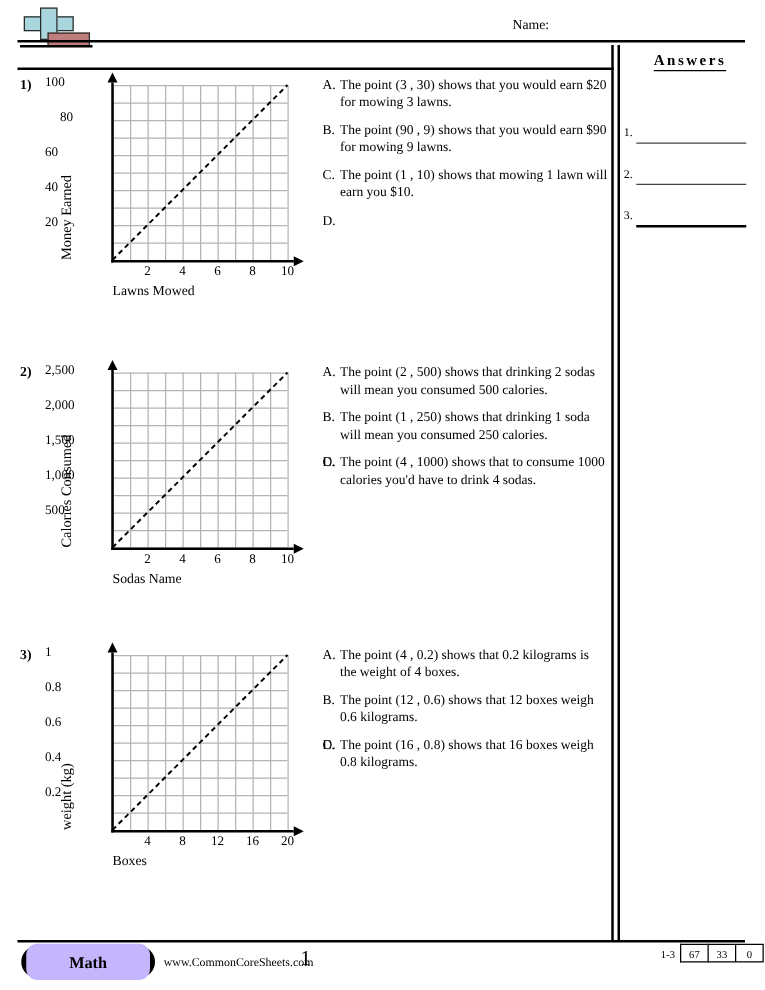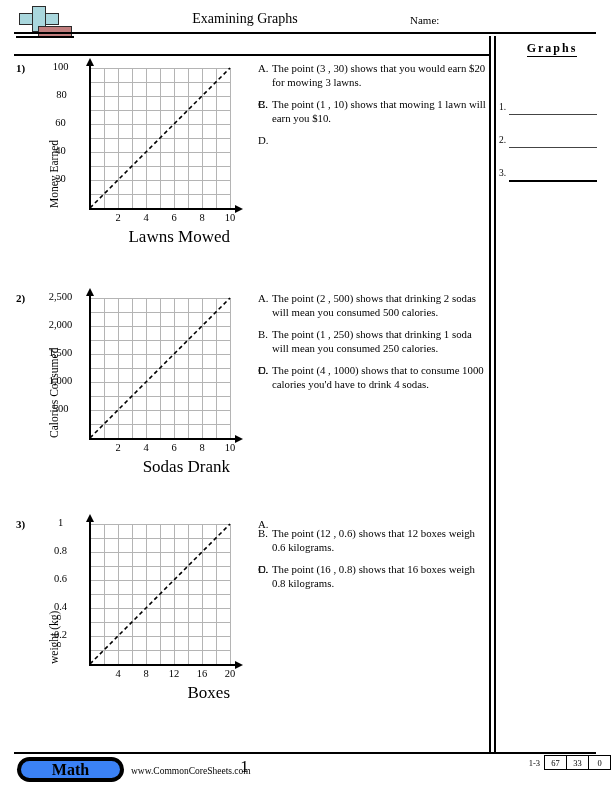--- a/index.html
+++ b/index.html
@@ -132,27 +132,27 @@
   .graph-wrap { position: absolute; }
   .ylabel {
     position: absolute;
     transform-origin: 0 0;
     transform: rotate(-90deg);
     font-size: 11.5px;
     white-space: nowrap;
   }
   .xlabel {
     position: absolute;
-    text-align: right;
-    font-size: 17px;
+    text-align: left;
+    font-size: 11px;
     white-space: nowrap;
   }
   .ytick {
     position: absolute;
-    text-align: center;
+    text-align: left;
     font-size: 10.5px;
     white-space: nowrap;
   }
   .xtick {
     position: absolute;
     text-align: center;
     font-size: 10.5px;
     white-space: nowrap;
   }
   .plot { position: absolute; }
@@ -203,25 +203,25 @@
   }
   .math-pill {
     position: absolute;
     left: 17px; top: 757px;
     width: 107px; height: 25px;
     background: #000;
     border-radius: 13px;
     display: flex; align-items: center; justify-content: center;
   }
   .math-pill-inner {
-    width: 99px; height: 17px;
-    background: #3b82f6;
+    width: 99px; height: 29px;
+    background: #c4b5fd;
     border-radius: 9px;
     display: flex; align-items: center; justify-content: center;
-    font-size: 16px;
+    font-size: 13px;
     font-weight: bold;
   }
   .site-url {
     position: absolute;
     left: 131px; top: 766px;
     font-size: 9.5px;
   }
   .page-no {
     position: absolute;
     left: 0; top: 757px;
@@ -255,28 +255,27 @@
 
 <div class="page">
 
   <div class="logo">
     <div class="logo-cross-h"></div>
     <div class="logo-cross-v"></div>
     <div class="logo-bar"></div>
     <div class="logo-base"></div>
   </div>
 
-  <div class="title">Examining Graphs</div>
   <div class="name-label">Name:</div>
   <div class="hr-top"></div>
   <div class="hr-under-instruction"></div>
 
   <div class="divider-a"></div>
   <div class="divider-b"></div>
-  <div class="answers-title"><span>Graphs</span></div>
+  <div class="answers-title"><span>Answers</span></div>
 
   <div class="ans-row" style="top:102px">
     <div class="ans-num">1.</div>
     <div class="ans-line"></div>
   </div>
   <div class="ans-row" style="top:135px">
     <div class="ans-num">2.</div>
     <div class="ans-line"></div>
   </div>
   <div class="ans-row" style="top:168px">
@@ -314,33 +313,33 @@
             <line x1="0" y1="140" x2="140" y2="0" stroke="#000000" stroke-width="1.6" stroke-dasharray="4,3"></line>
           </svg>
         </div>
         <div class="axis-y" style="left: 53px; top: 4px; height: 144px;"></div>
         <div class="axis-x" style="left: 53px; top: 146px; width: 146px;"></div>
         <div class="arrow-up" style="left: 49.6px; top: -4px;"></div>
         <div class="arrow-right" style="left: 199px; top: 142.7px;"></div>
         <div class="ytick" style="left: 0px; top: 111px; width: 49px;">20</div>
         <div class="ytick" style="left: 0px; top: 83px; width: 49px;">40</div>
         <div class="ytick" style="left: 0px; top: 55px; width: 49px;">60</div>
-        <div class="ytick" style="left: 1px; top: 27px; width: 49px;">80</div>
+        <div class="ytick" style="left: 12px; top: 27px; width: 49px;">80</div>
         <div class="ytick" style="left: 0px; top: -1px; width: 49px;">100</div>
         <div class="xtick" style="left: 70px; top: 150px; width: 24px;">2</div>
         <div class="xtick" style="left: 98px; top: 150px; width: 24px;">4</div>
         <div class="xtick" style="left: 126px; top: 150px; width: 24px;">6</div>
         <div class="xtick" style="left: 154px; top: 150px; width: 24px;">8</div>
         <div class="xtick" style="left: 182px; top: 150px; width: 24px;">10</div>
         <div class="xlabel" style="left: 54px; top: 165px; width: 140px;">Lawns Mowed</div>
         <div class="ylabel" style="left: 12px; top: 146px;">Money Earned</div>
       </div>
     <div class="choices">
         <div class="choice"><span class="choice-letter">A.</span><span>The point (3 , 30) shows that you would earn $20 for mowing 3 lawns.</span></div>
-        <div class="choice"><span class="choice-letter">B.</span></div>
+        <div class="choice"><span class="choice-letter">B.</span><span>The point (90 , 9) shows that you would earn $90 for mowing 9 lawns.</span></div>
         <div class="choice"><span class="choice-letter">C.</span><span>The point (1 , 10) shows that mowing 1 lawn will earn you $10.</span></div>
         <div class="choice"><span class="choice-letter">D.</span></div>
       </div>
   </div>
 
   <div class="problem" style="top:292px">
     <div class="pnum">2)</div>
     <div class="graph-wrap" style="left:36px; top:0; width:210px; height:176px;">
         <div class="plot" style="left: 54px; top: 6px; width: 140px; height: 140px;">
           <div class="gridline-h" style="top: 140px; width: 140px;"></div>
@@ -376,21 +375,21 @@
         <div class="ytick" style="left: 0px; top: 111px; width: 49px;">500</div>
         <div class="ytick" style="left: 0px; top: 83px; width: 49px;">1,000</div>
         <div class="ytick" style="left: 0px; top: 55px; width: 49px;">1,500</div>
         <div class="ytick" style="left: 0px; top: 27px; width: 49px;">2,000</div>
         <div class="ytick" style="left: 0px; top: -1px; width: 49px;">2,500</div>
         <div class="xtick" style="left: 70px; top: 150px; width: 24px;">2</div>
         <div class="xtick" style="left: 98px; top: 150px; width: 24px;">4</div>
         <div class="xtick" style="left: 126px; top: 150px; width: 24px;">6</div>
         <div class="xtick" style="left: 154px; top: 150px; width: 24px;">8</div>
         <div class="xtick" style="left: 182px; top: 150px; width: 24px;">10</div>
-        <div class="xlabel" style="left: 54px; top: 165px; width: 140px;">Sodas Drank</div>
+        <div class="xlabel" style="left: 54px; top: 165px; width: 140px;">Sodas Name</div>
         <div class="ylabel" style="left: 12px; top: 146px;">Calories Consumed</div>
       </div>
     <div class="choices">
         <div class="choice"><span class="choice-letter">A.</span><span>The point (2 , 500) shows that drinking 2 sodas will mean you consumed 500 calories.</span></div>
         <div class="choice"><span class="choice-letter">B.</span><span>The point (1 , 250) shows that drinking 1 soda will mean you consumed 250 calories.</span></div>
         <div class="choice"><span class="choice-letter">C.</span></div>
         <div class="choice"><span class="choice-letter">D.</span><span>The point (4 , 1000) shows that to consume 1000 calories you'd have to drink 4 sodas.</span></div>
       </div>
   </div>
 
@@ -435,21 +434,21 @@
         <div class="ytick" style="left: 0px; top: -1px; width: 49px;">1</div>
         <div class="xtick" style="left: 70px; top: 150px; width: 24px;">4</div>
         <div class="xtick" style="left: 98px; top: 150px; width: 24px;">8</div>
         <div class="xtick" style="left: 126px; top: 150px; width: 24px;">12</div>
         <div class="xtick" style="left: 154px; top: 150px; width: 24px;">16</div>
         <div class="xtick" style="left: 182px; top: 150px; width: 24px;">20</div>
         <div class="xlabel" style="left: 54px; top: 165px; width: 140px;">Boxes</div>
         <div class="ylabel" style="left: 12px; top: 146px;">weight (kg)</div>
       </div>
     <div class="choices">
-        <div class="choice"><span class="choice-letter">A.</span></div>
+        <div class="choice"><span class="choice-letter">A.</span><span>The point (4 , 0.2) shows that 0.2 kilograms is the weight of 4 boxes.</span></div>
         <div class="choice"><span class="choice-letter">B.</span><span>The point (12 , 0.6) shows that 12 boxes weigh 0.6 kilograms.</span></div>
         <div class="choice"><span class="choice-letter">C.</span></div>
         <div class="choice"><span class="choice-letter">D.</span><span>The point (16 , 0.8) shows that 16 boxes weigh 0.8 kilograms.</span></div>
       </div>
   </div>
 
   <div class="hr-bottom"></div>
   <div class="math-pill">
     <div class="math-pill-inner">Math</div>
   </div>

